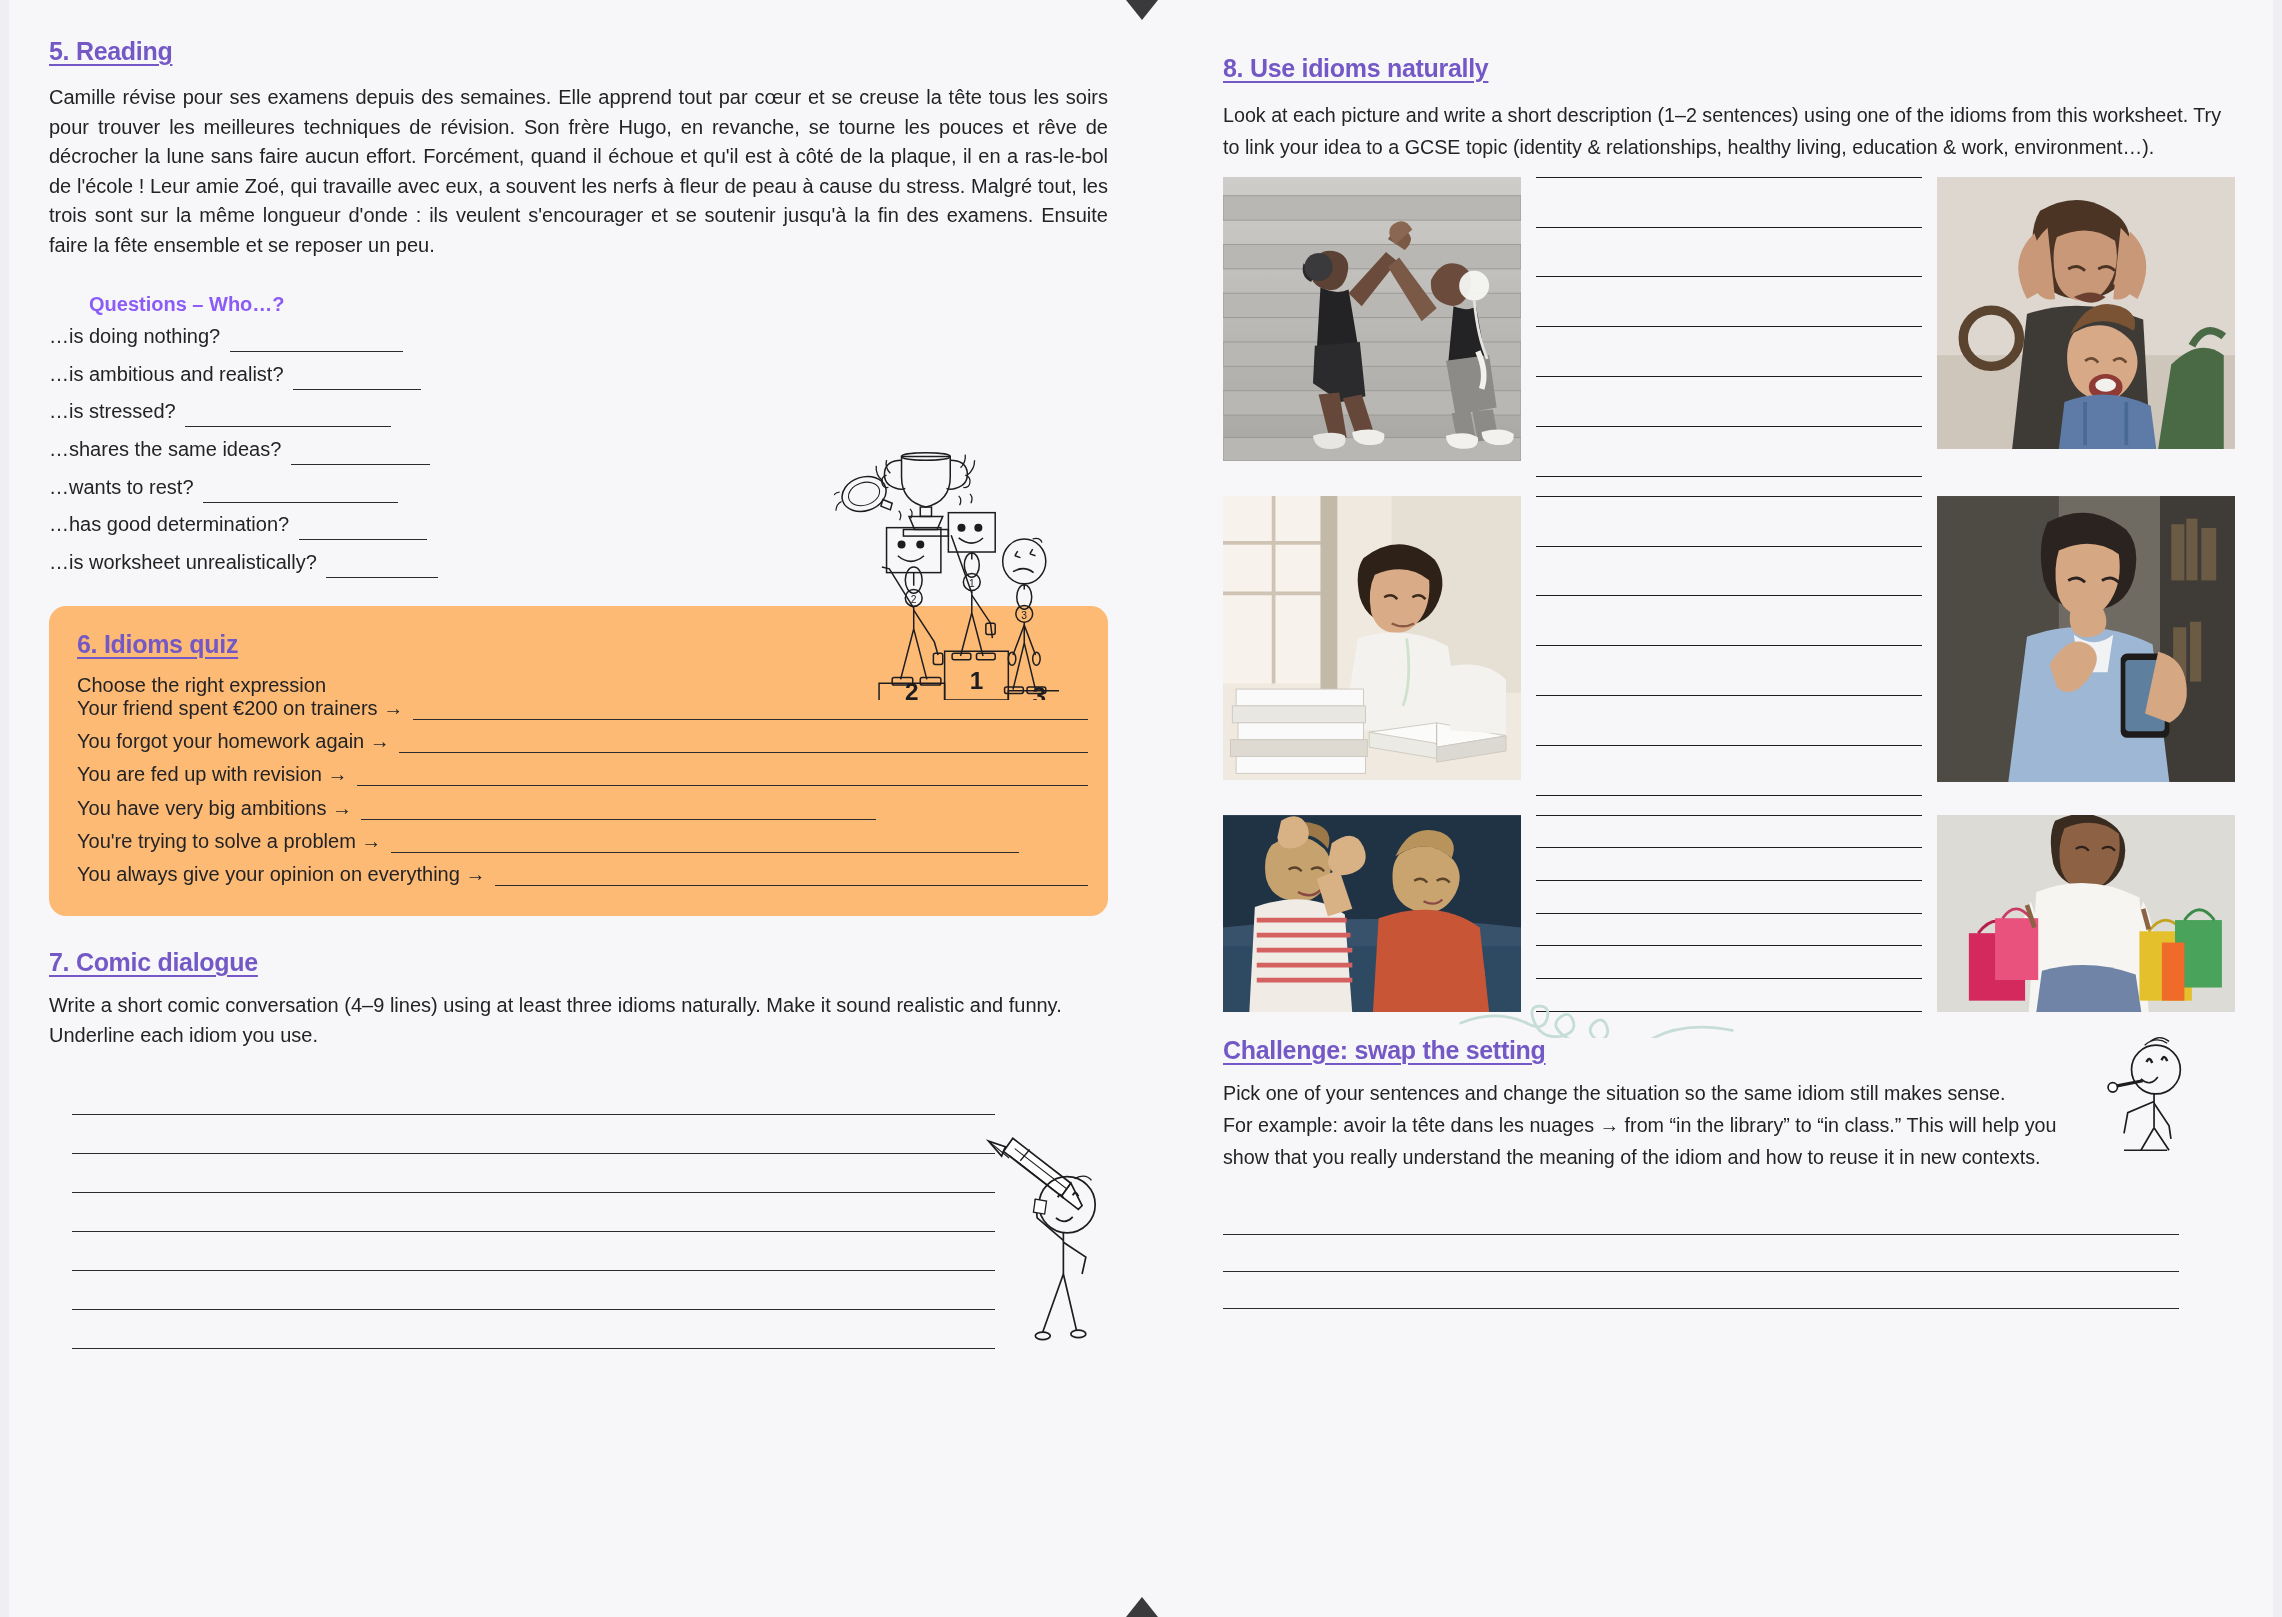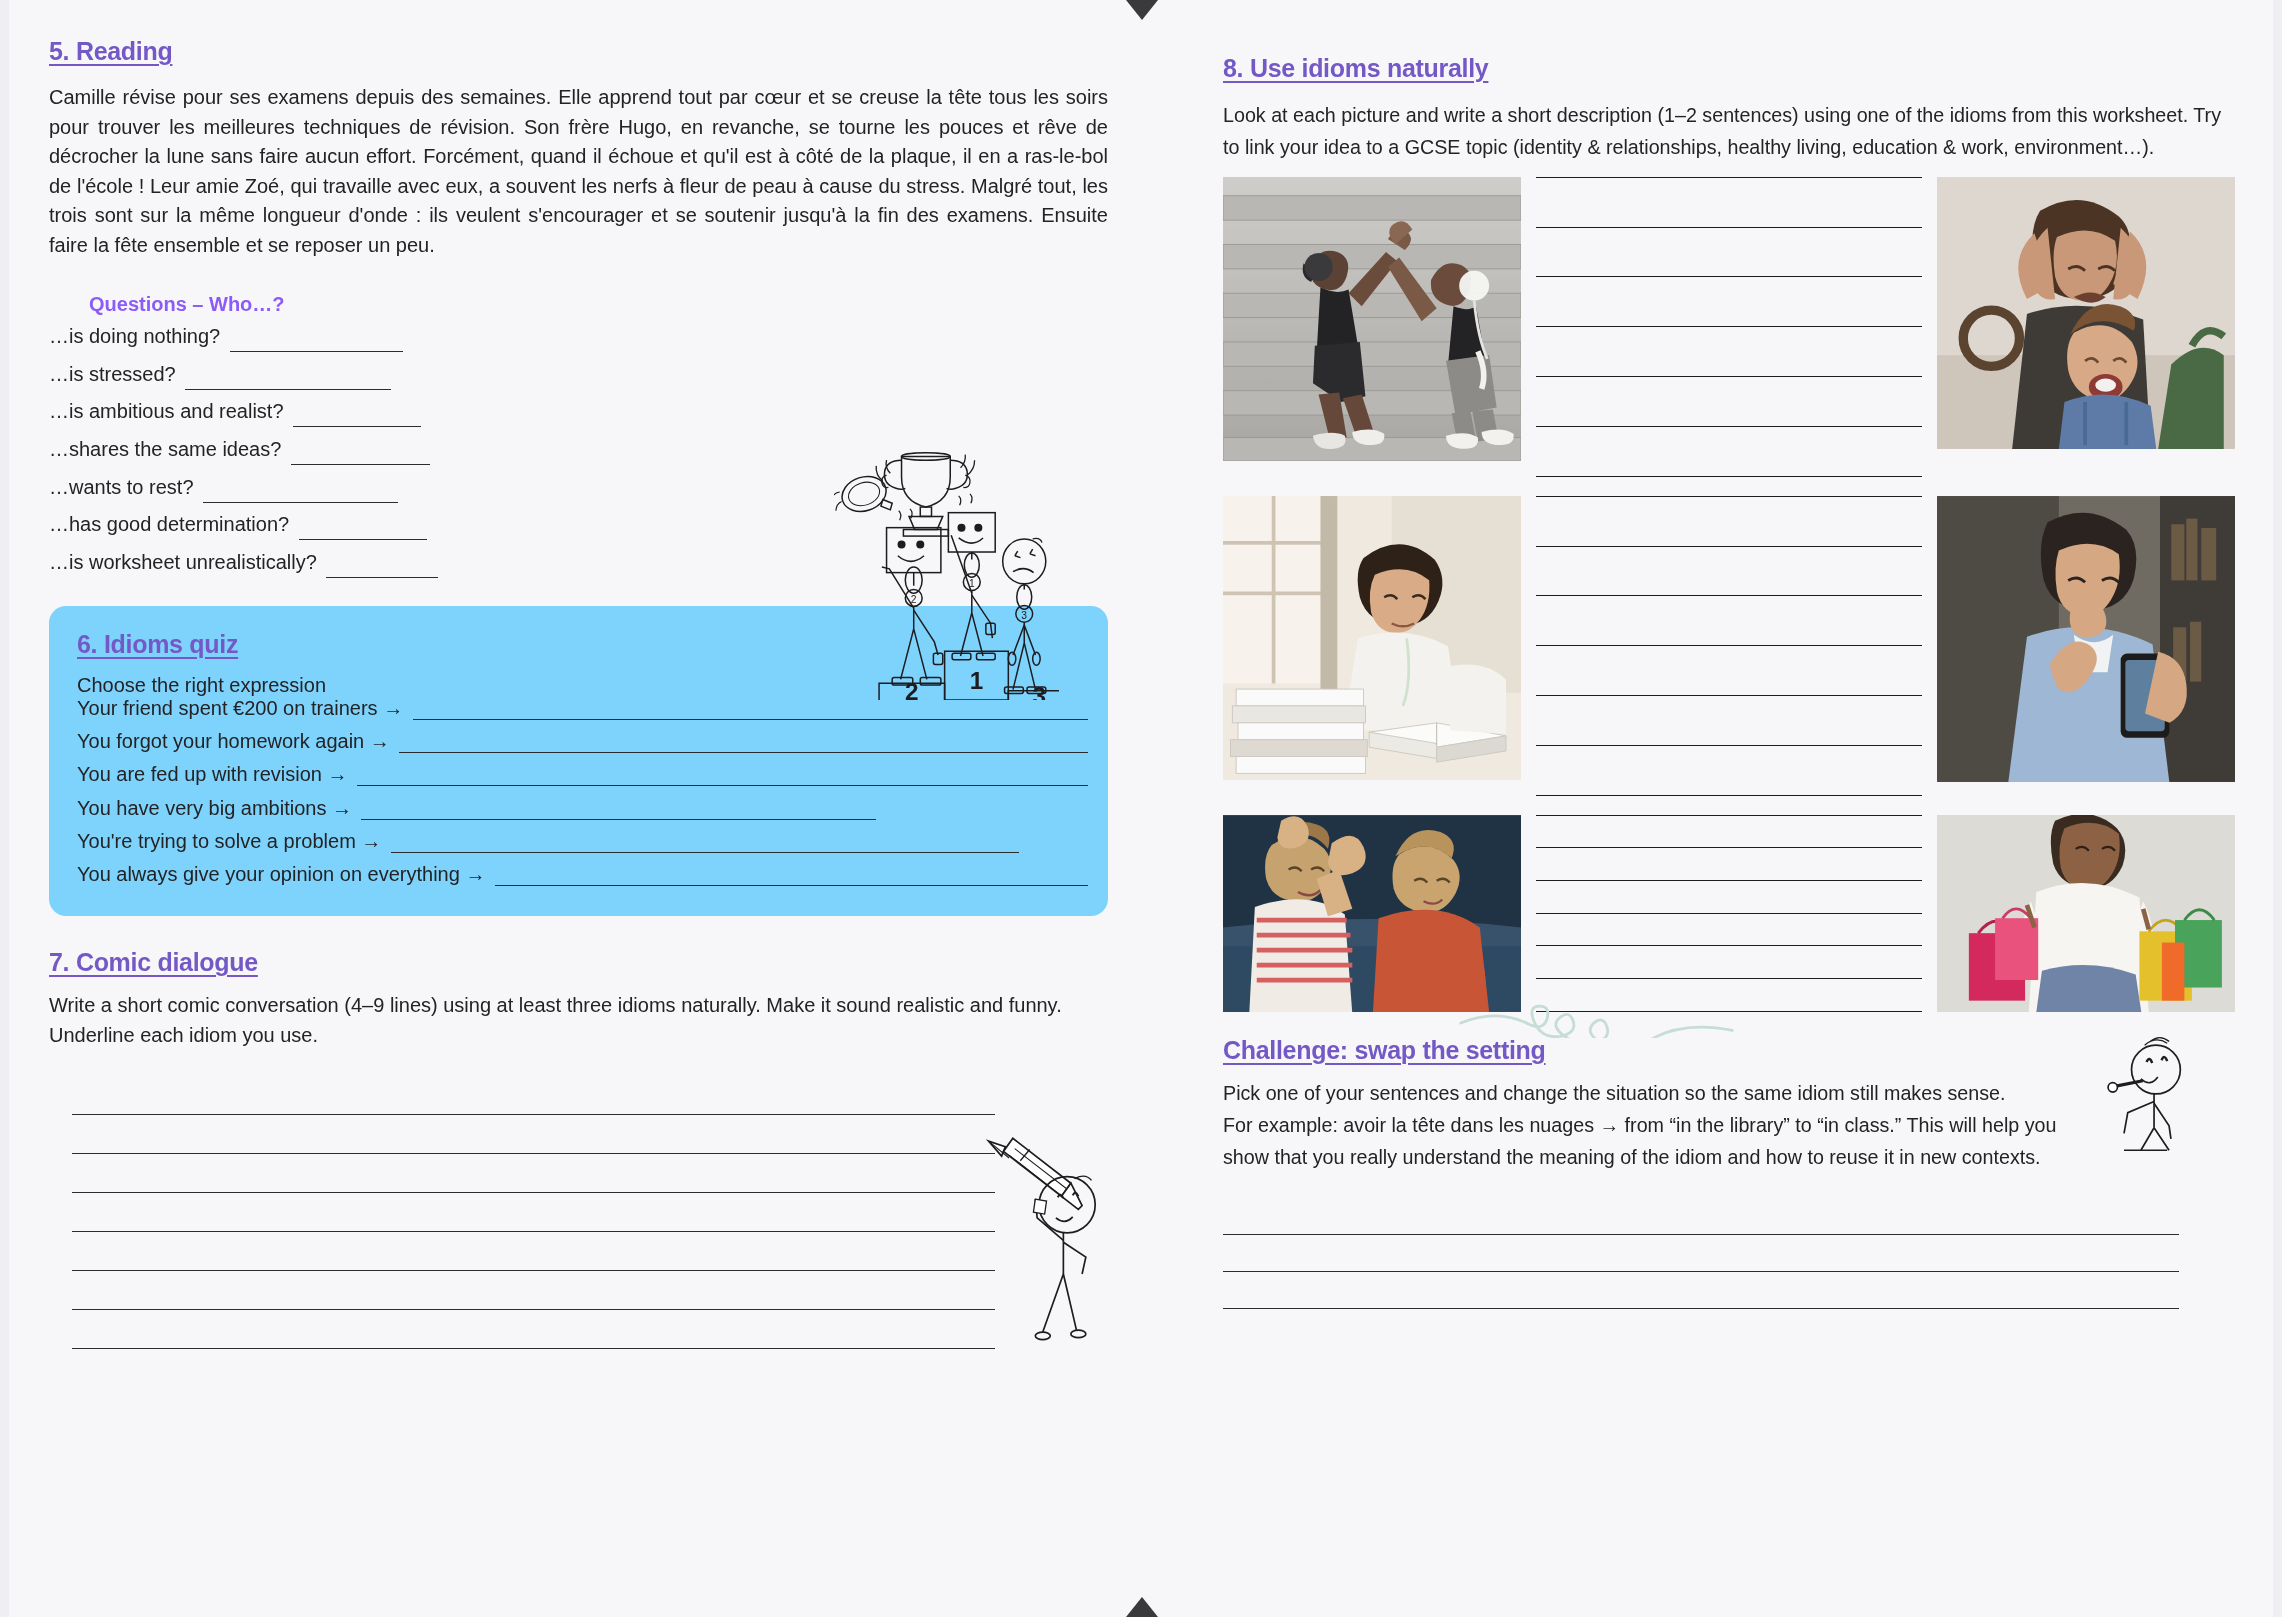--- a/index.html
+++ b/index.html
@@ -68,21 +68,21 @@
     margin-bottom: 6.6px; line-height: 1.55;
   }
   .qrow .qtext { white-space: nowrap; }
   .qrow .qline {
     border-bottom: 1.5px solid #2b2b2e;
     height: 19px; margin-left: 9.4px;
   }
 
   
   .quiz-card {
-    background: #7dd3fc;
+    background: #fdba74;
     border-radius: 17px;
     padding: 24px 20px 28px 28px;
     margin-top: 28px;
   }
   .quiz-card h2.sec { margin-bottom: 15px; }
   .quiz-sub { font-size: 20px; color:#232326; }
   .qzrow {
     display: flex; align-items: flex-end;
     font-size: 20px; color: #232326;
     margin-bottom: 10.3px;
@@ -151,26 +151,26 @@
       <p class="body">Camille révise pour ses examens depuis des semaines. Elle apprend tout par cœur et se creuse la tête tous les soirs pour trouver les meilleures techniques de révision. Son frère Hugo, en revanche, se tourne les pouces et rêve de décrocher la lune sans faire aucun effort. Forcément, quand il échoue et qu'il est à côté de la plaque, il en a ras-le-bol de l'école ! Leur amie Zoé, qui travaille avec eux, a souvent les nerfs à fleur de peau à cause du stress. Malgré tout, les trois sont sur la même longueur d'onde : ils veulent s'encourager et se soutenir jusqu'à la fin des examens. Ensuite faire la fête ensemble et se reposer un peu.</p>
 
       <div class="qhead">Questions – Who…?</div>
 
       <div>
         <div class="qrow">
           <span class="qtext">…is doing nothing?</span>
           <span class="qline" style="width:173px"></span>
         </div>
         <div class="qrow">
+          <span class="qtext">…is ambitious and realist?</span>
+          <span class="qline" style="width:128px"></span>
+        </div>
+        <div class="qrow">
           <span class="qtext">…is stressed?</span>
           <span class="qline" style="width:206px"></span>
-        </div>
-        <div class="qrow">
-          <span class="qtext">…is ambitious and realist?</span>
-          <span class="qline" style="width:128px"></span>
         </div>
         <div class="qrow">
           <span class="qtext">…shares the same ideas?</span>
           <span class="qline" style="width:139px"></span>
         </div>
         <div class="qrow">
           <span class="qtext">…wants to rest?</span>
           <span class="qline" style="width:195px"></span>
         </div>
         <div class="qrow">

